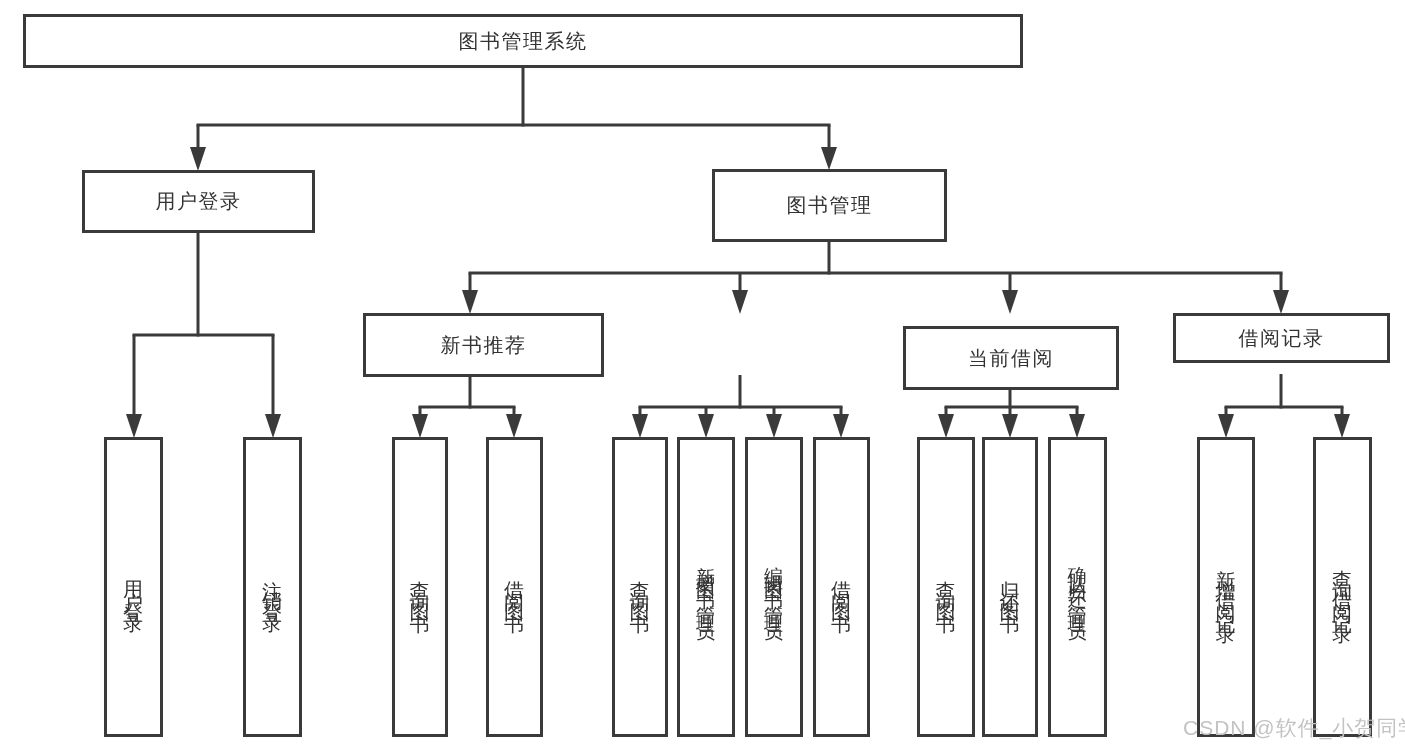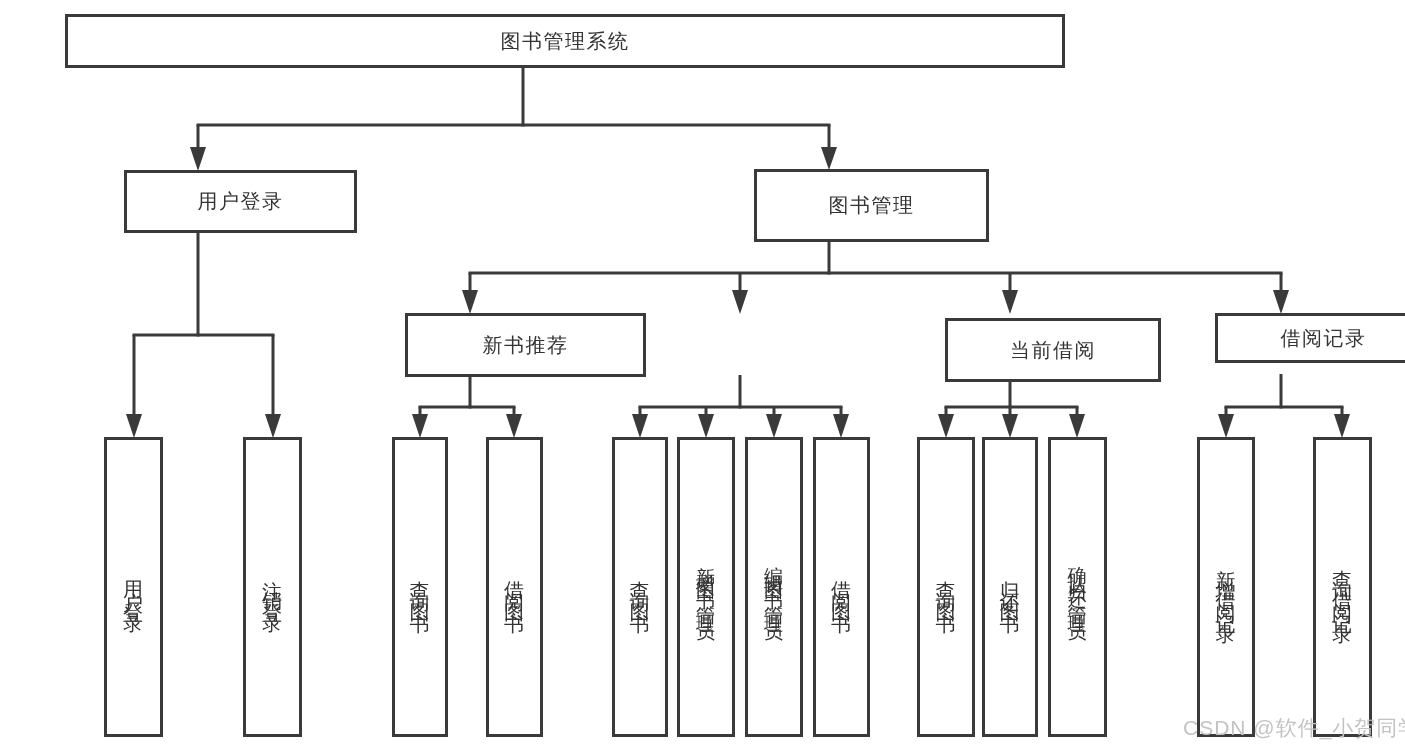--- a/index.html
+++ b/index.html
@@ -8,21 +8,21 @@
     font-family:"Liberation Sans","DejaVu Sans",sans-serif;
     color:#333333;overflow:hidden;
   }
   svg.connectors{position:absolute;left:0;top:0;}
   .box{
     position:absolute;box-sizing:border-box;
     border:3px solid #3a3a3a;background:#ffffff;
     display:flex;align-items:center;justify-content:center;
     color:#333333;
   }
-  .h{font-size:20px;letter-spacing:1.5px;white-space:nowrap;margin-left:42px;}
+  .h{font-size:20px;letter-spacing:1.5px;white-space:nowrap;}
   .v{
     writing-mode:vertical-rl;text-orientation:mixed;
     font-size:20px;letter-spacing:11px;line-height:1;
   }
   .v.tight{font-size:19px;letter-spacing:8px;}
   .watermark{
     position:absolute;left:1183px;top:714px;
     font-size:21px;color:#c3c3c3;letter-spacing:1px;white-space:nowrap;
     z-index:5;
   }
@@ -105,21 +105,21 @@
   <div class="box h" style="left:82px;top:170px;width:233px;height:63px">
     <span>用户登录</span>
   </div>
   <div class="box h" style="left:712px;top:169px;width:235px;height:73px">
     <span>图书管理</span>
   </div>
 
   <div class="box h" style="left:363px;top:313px;width:241px;height:64px">
     <span>新书推荐</span>
   </div>
-  <div class="box h" style="left:903px;top:318px;width:216px;height:64px">
+  <div class="box h" style="left:903px;top:326px;width:216px;height:64px">
     <span>当前借阅</span>
   </div>
   <div class="box h" style="left:1173px;top:313px;width:217px;height:50px">
     <span>借阅记录</span>
   </div>
 
   <div class="box v" style="left:104px;top:437px;width:59px;height:300px">
     <span>用户登录</span>
   </div>
   <div class="box v" style="left:243px;top:437px;width:59px;height:300px">

